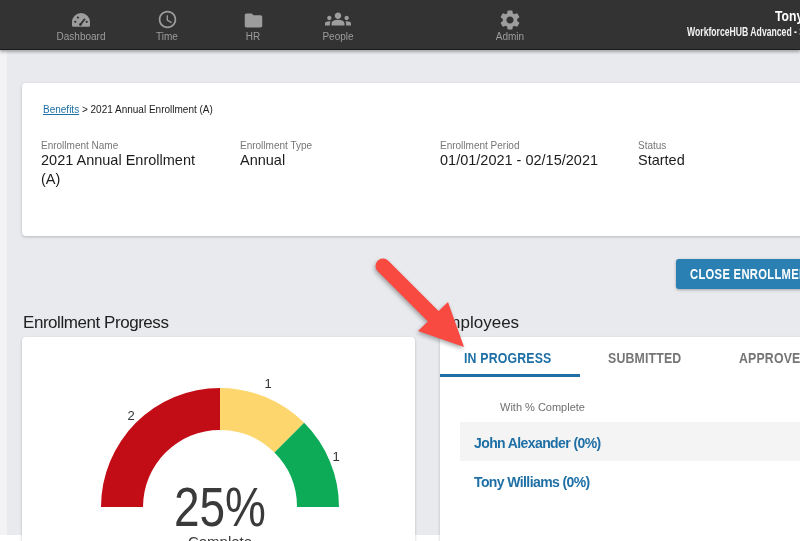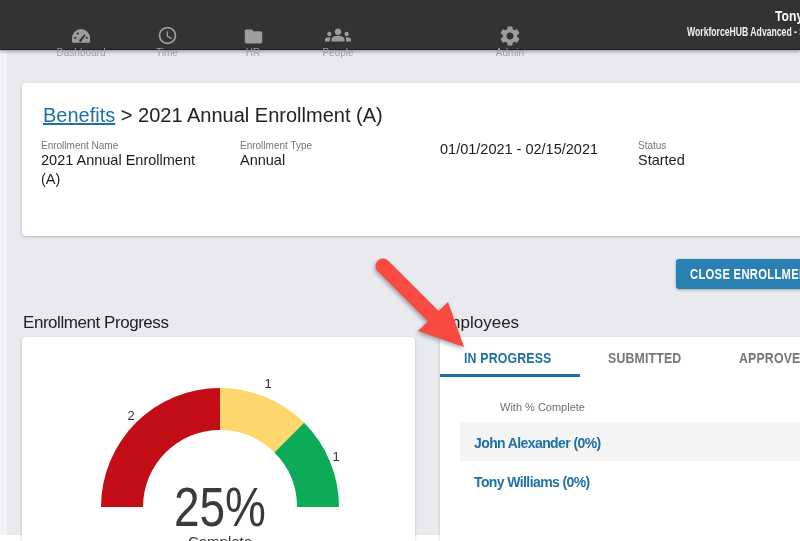--- a/index.html
+++ b/index.html
@@ -1,33 +1,33 @@
 <!DOCTYPE html>
 <html><head>
 <meta charset="utf-8">
 <style>
 * { margin:0; padding:0; box-sizing:border-box; }
 html,body { width:800px; height:541px; overflow:hidden; }
 body { font-family:"Liberation Sans", sans-serif; background:#e9eaee; position:relative; }
 
 
 #nav { position:absolute; left:0; top:0; width:800px; height:50px; background:#333333; border-bottom:1px solid #1c1c1c; box-shadow:0 2px 3px rgba(0,0,0,.3); z-index:5; }
-.navitem { position:absolute; top:16px; width:86px; height:52px; text-align:center; }
+.navitem { position:absolute; top:0; width:86px; height:52px; text-align:center; }
 .navitem svg { display:block; margin:9px auto 0; }
 .navlabel { position:absolute; top:31px; left:0; width:100%; text-align:center; font-size:10px; color:#9d9d9d; }
 #navname { position:absolute; left:775px; top:8px; color:#ffffff; font-weight:bold; font-size:14.5px; white-space:nowrap; transform:scaleX(0.84); transform-origin:left center; }
 #navsub { position:absolute; left:687px; top:25px; color:#f2f2f2; font-weight:bold; font-size:12px; white-space:nowrap; transform:scaleX(0.72); transform-origin:left center; }
 
 
 #leftstrip { position:absolute; left:0; top:51px; width:7px; height:484px; background:#f3f3f6; }
 #bottomstrip { position:absolute; left:0; top:535px; width:800px; height:6px; background:#ffffff; }
 
 
 #card1 { position:absolute; left:22px; top:83px; width:790px; height:153px; background:#fff; border-radius:4px; box-shadow:0 1px 3px rgba(0,0,0,.22); }
-#breadcrumb { position:absolute; left:21px; top:21px; font-size:20px; color:#212121; }
+#breadcrumb { position:absolute; left:21px; top:21px; font-size:10px; color:#212121; }
 #breadcrumb a { color:#1d6fa5; text-decoration:underline; }
 .flabel { font-size:10px; color:#767676; }
 .fvalue { font-size:14.5px; color:#1c1c1c; line-height:18.5px; }
 .fcol { position:absolute; top:57px; }
 
 
 #closebtn { position:absolute; left:676px; top:259px; width:160px; height:30px; background:#2a80b2; border-radius:3px; box-shadow:0 1px 3px rgba(0,0,0,.3); color:#fff; font-weight:bold; font-size:14px; letter-spacing:0.4px; line-height:30px; padding-left:14px; white-space:nowrap; }
 
 #btntext { display:inline-block; transform:scaleX(0.8); transform-origin:left center; }
 
@@ -101,20 +101,21 @@
   <div id="breadcrumb"><a href="#">Benefits</a> &gt; 2021 Annual Enrollment (A)</div>
   <div class="fcol" style="left:19px; width:172px;">
     <div class="flabel">Enrollment Name</div>
     <div class="fvalue">2021 Annual Enrollment (A)</div>
   </div>
   <div class="fcol" style="left:218px;">
     <div class="flabel">Enrollment Type</div>
     <div class="fvalue">Annual</div>
   </div>
   <div class="fcol" style="left:418px;">
+    <div class="flabel">Enrollment Period</div>
     <div class="fvalue">01/01/2021 - 02/15/2021</div>
   </div>
   <div class="fcol" style="left:616px;">
     <div class="flabel">Status</div>
     <div class="fvalue">Started</div>
   </div>
 </div>
 
 <div id="closebtn"><span id="btntext">CLOSE ENROLLMENT</span></div>
 

